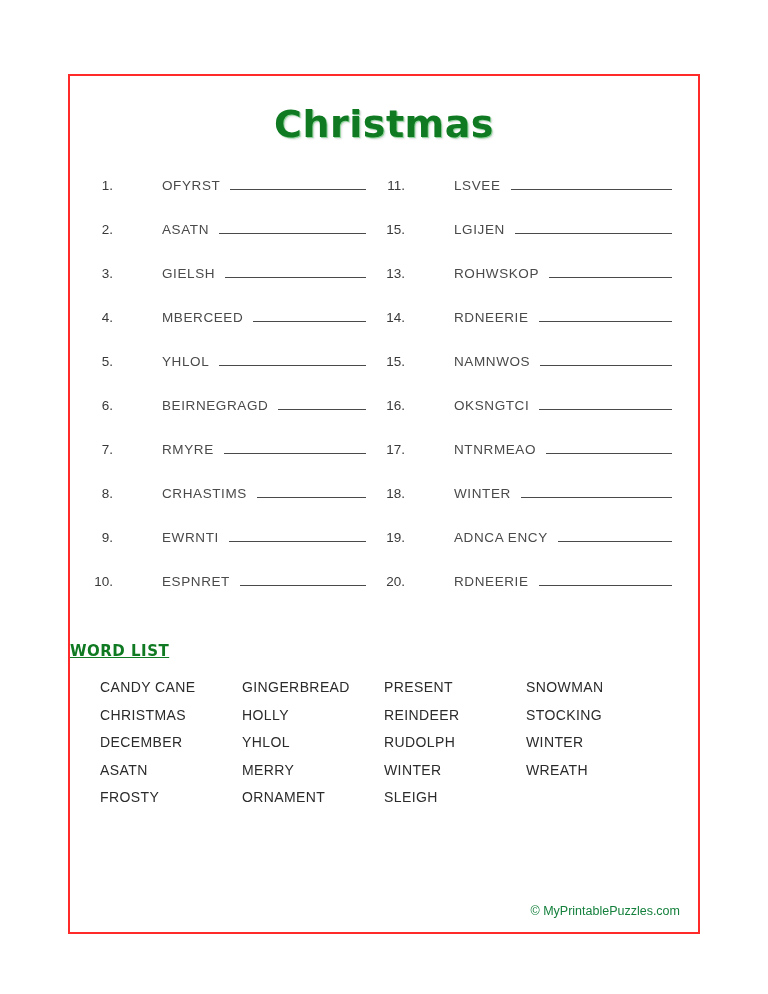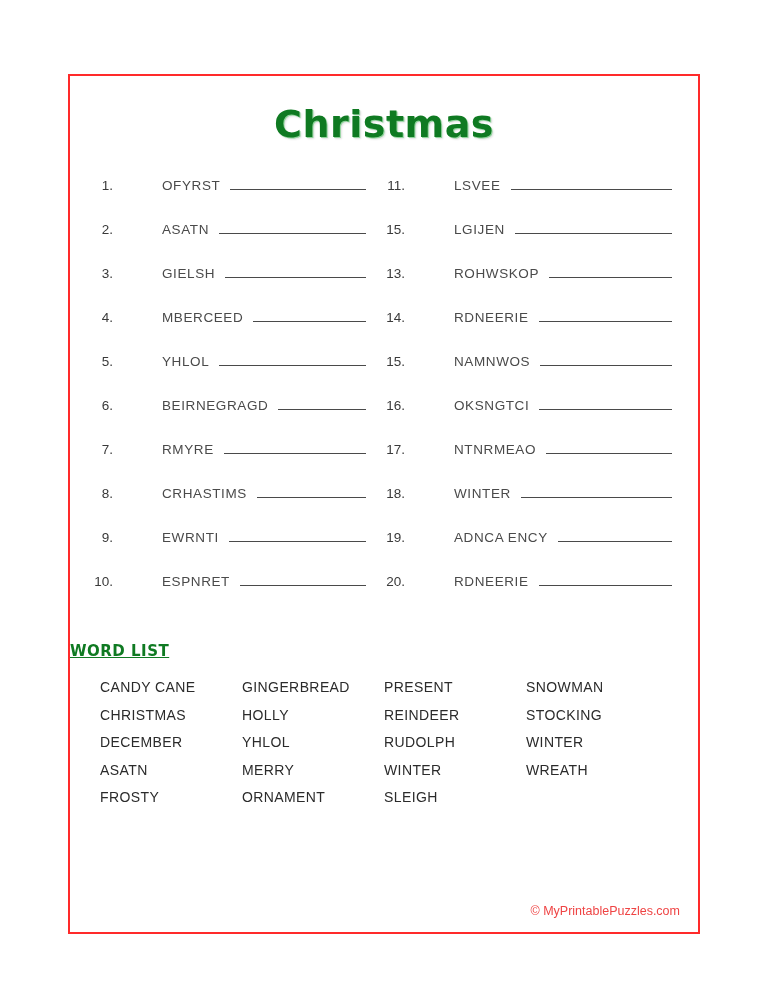--- a/index.html
+++ b/index.html
@@ -97,21 +97,21 @@
     color: #2b2b2b;
     line-height: 27.5px;
     letter-spacing: 0.4px;
     white-space: nowrap;
   }
   .credit {
     position: absolute;
     right: 18px;
     bottom: 14px;
     font-size: 12.5px;
-    color: #ef4444;
+    color: #15803d;
   }
 </style>
 </head>
 <body>
 
 <div class="page">
 
   <div class="title">Christmas</div>
 
   <div class="puzzle">

